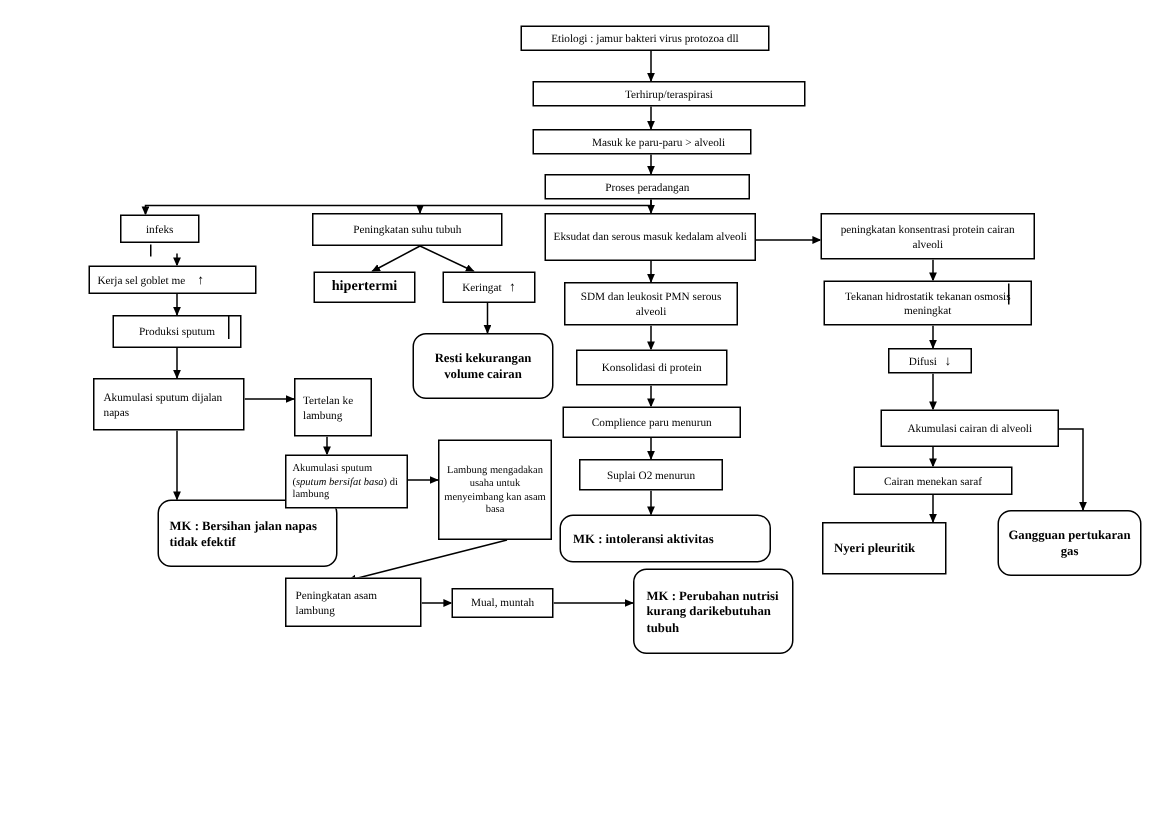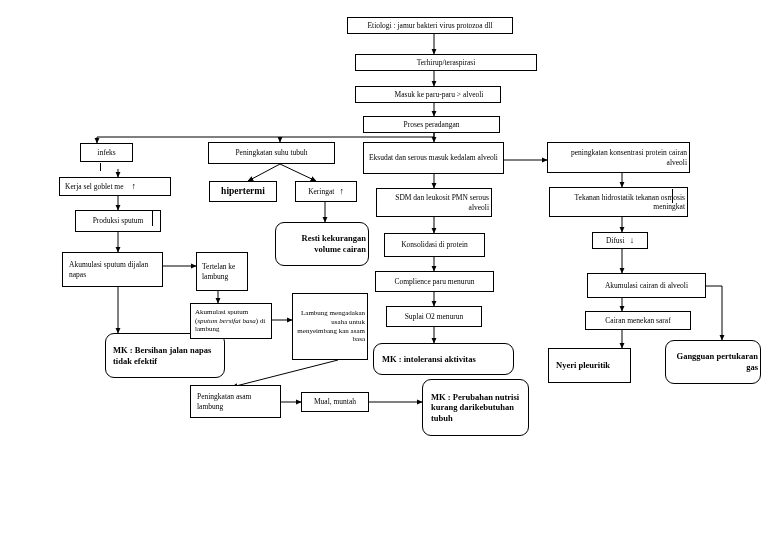--- a/index.html
+++ b/index.html
@@ -1,21 +1,21 @@
 <!DOCTYPE html>
 <html><head>
 <meta charset="utf-8">
 <title>Pathway Diagram</title>
 <style>
   html,body{margin:0;padding:0;background:#ffffff;}
   body{font-family:"Liberation Serif", serif;}
   #canvas{position:relative;width:768px;height:543px;background:#fff;overflow:hidden;}
   svg.links{position:absolute;left:0;top:0;width:768px;height:543px;pointer-events:none;}
   .node{position:absolute;box-sizing:border-box;border:1px solid #000;background:#fff;
-        display:flex;align-items:center;justify-content:center;text-align:right;
+        display:flex;align-items:center;justify-content:center;text-align:center;
         font-size:7.5px;line-height:1.25;padding:1px 2px;color:#000;z-index:2;}
   .node.left{justify-content:flex-start;text-align:left;}
   .node.rounded{border-radius:9px;}
   .node.bold{font-weight:bold;font-size:9.5px;}
   .node.bold2{font-weight:bold;font-size:8.5px;}
   .node.small{font-size:7px;}
   .arrow-up{font-size:9px;line-height:1;}
   .tickmark{position:absolute;width:1px;background:#000;z-index:3;}
   .ital{font-style:italic;}
 </style>
@@ -189,21 +189,21 @@
 
   <div class="node" style="left:592px;top:232px;width:56px;height:17px;">
     <span>Difusi</span>
     <span class="arrow-up" style="margin-left:5px;">↓</span>
   </div>
 
   <div class="node" style="left:587px;top:273px;width:119px;height:25px;">
     <span>Akumulasi cairan di alveoli</span>
   </div>
 
-  <div class="node" style="left:585px;top:311px;width:106px;height:19px;">
+  <div class="node" style="left:569px;top:311px;width:106px;height:19px;">
     <span>Cairan menekan saraf</span>
   </div>
 
   <div class="node bold2 left" style="left:548px;top:348px;width:83px;height:35px;padding-left:7px;">
     <span>Nyeri pleuritik</span>
   </div>
 
   <div class="node rounded bold2" style="left:665px;top:340px;width:96px;height:44px;">
     <span>Gangguan pertukaran gas</span>
   </div>

